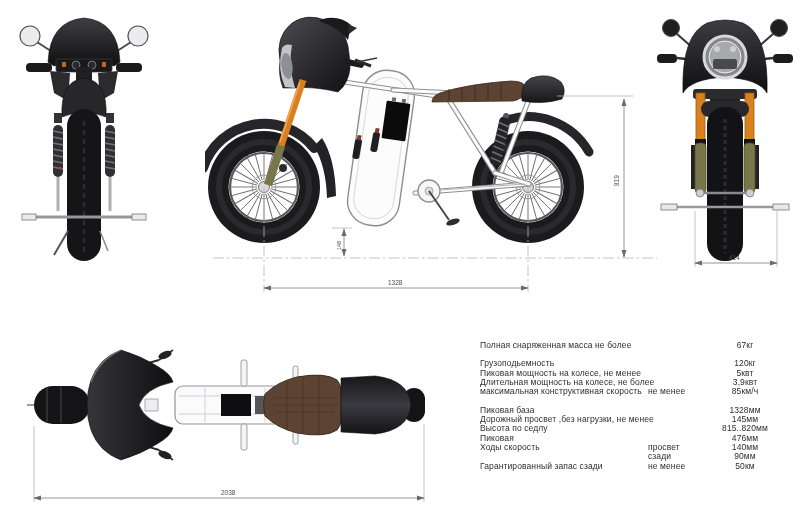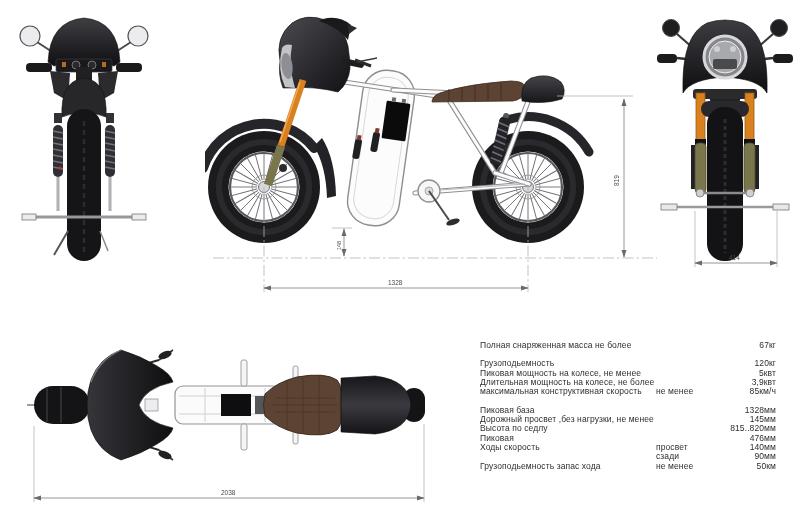--- a/index.html
+++ b/index.html
@@ -11,22 +11,22 @@
   .tube-i{stroke:#fcfcfd;stroke-width:3.2;fill:none;stroke-linecap:round;}
   .dim{stroke:#8a8a8e;stroke-width:0.9;fill:none;}
   .ext{stroke:#b4b4b8;stroke-width:0.8;fill:none;}
   .cl{stroke:#b4b4b8;stroke-width:0.8;fill:none;stroke-dasharray:11 3 2.5 3;}
   .dimtxt{font:6.5px "Liberation Sans",sans-serif;fill:#4a4a4e;}
   .dimtxt-s{font:5.5px "Liberation Sans",sans-serif;fill:#4a4a4e;}
   
   .specs{position:absolute;left:480px;top:341px;width:306px;
          font:8.5px/9.35px "Liberation Sans",sans-serif;color:#2e2e30;letter-spacing:0.1px;}
   .spec-group{margin-bottom:9px;}
-  .spec-row{display:grid;grid-template-columns:168px 66px 1fr;gap:8px;}
-  .spec-row .val{text-align:right;padding-right:10px;white-space:nowrap;}
+  .spec-row{display:grid;grid-template-columns:168px 66px 1fr;}
+  .spec-row .val{text-align:center;padding-right:10px;white-space:nowrap;}
   .spec-row .mid{white-space:nowrap;}
   .spec-row .lbl{white-space:nowrap;}
 </style>
 </head>
 <body>
 
 <div class="canvas">
 
   <svg class="view" style="left:10px;top:5px;" width="150" height="262" viewBox="0 0 150 262">
     <defs>
@@ -451,20 +451,20 @@
         <span class="lbl">Ходы скорость</span>
         <span class="mid">просвет</span>
         <span class="val">140мм</span>
       </div>
       <div class="spec-row">
         <span class="lbl"></span>
         <span class="mid">сзади</span>
         <span class="val">90мм</span>
       </div>
       <div class="spec-row">
-        <span class="lbl">Грузоподьемность запас хода</span>
+        <span class="lbl">Гарантированный запас сзади</span>
         <span class="mid">не менее</span>
         <span class="val">50км</span>
       </div>
     </div>
   </div>
 
 </div>
 
 </body></html>

